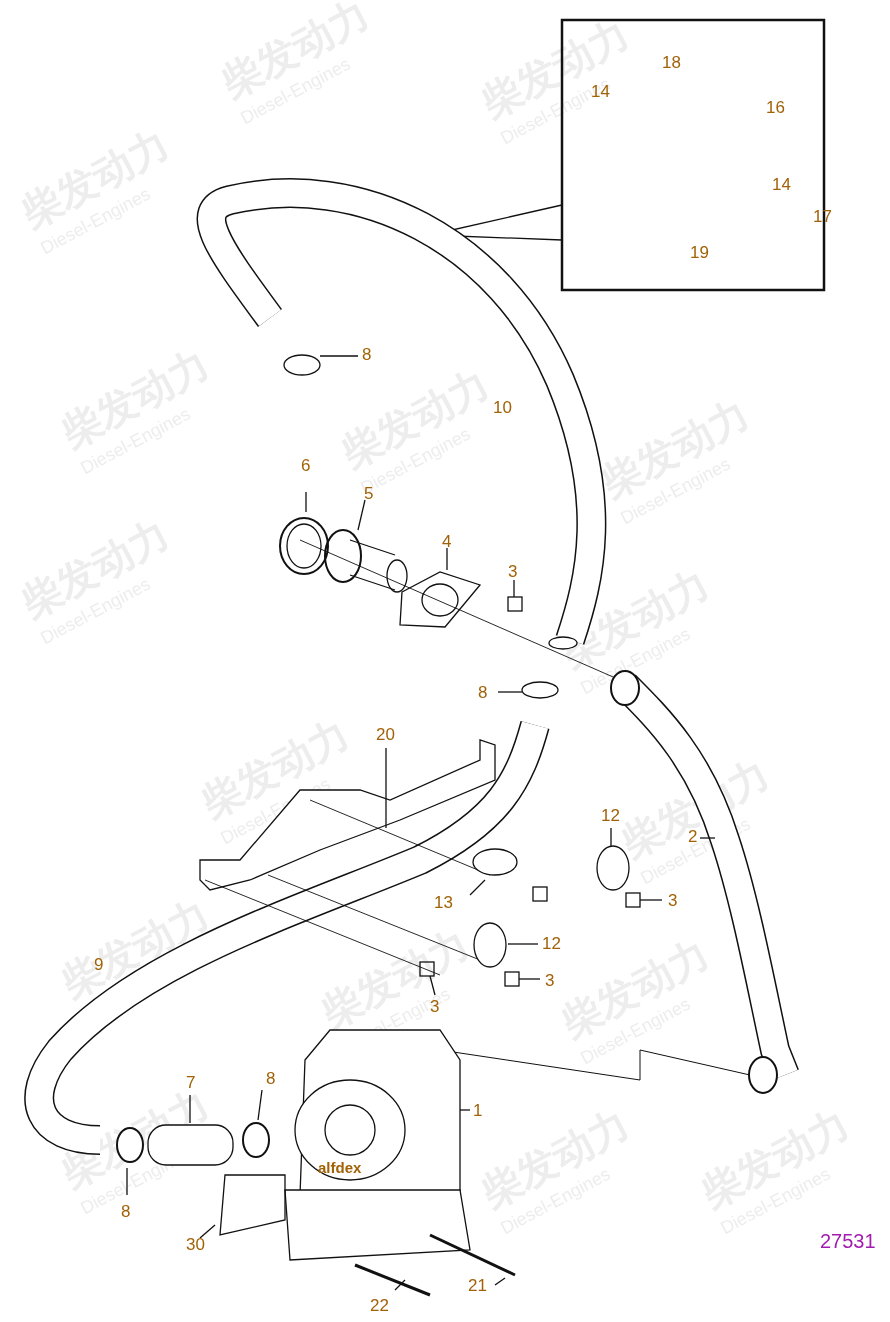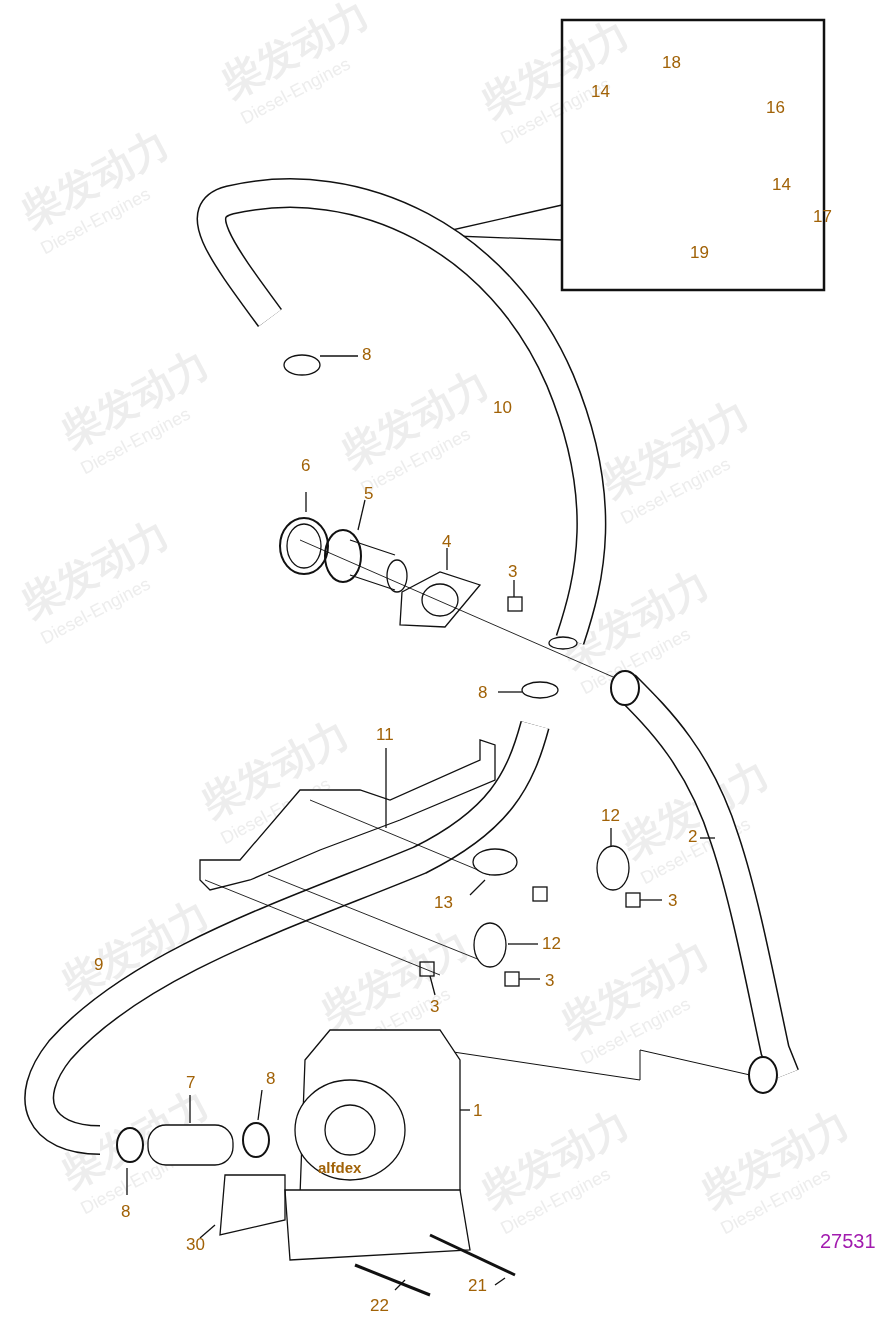--- a/index.html
+++ b/index.html
@@ -179,21 +179,21 @@
   <span class="callout" style="left:442px;top:533px;">4</span>
   <span class="callout" style="left:364px;top:485px;">5</span>
   <span class="callout" style="left:301px;top:457px;">6</span>
   <span class="callout" style="left:186px;top:1074px;">7</span>
   <span class="callout" style="left:362px;top:346px;">8</span>
   <span class="callout" style="left:478px;top:684px;">8</span>
   <span class="callout" style="left:266px;top:1070px;">8</span>
   <span class="callout" style="left:121px;top:1203px;">8</span>
   <span class="callout" style="left:94px;top:956px;">9</span>
   <span class="callout" style="left:493px;top:399px;">10</span>
-  <span class="callout" style="left:376px;top:726px;">11</span>
+  <span class="callout" style="left:376px;top:726px;">20</span>
   <span class="callout" style="left:601px;top:807px;">12</span>
   <span class="callout" style="left:542px;top:935px;">12</span>
   <span class="callout" style="left:434px;top:894px;">13</span>
   <span class="callout" style="left:591px;top:83px;">14</span>
   <span class="callout" style="left:772px;top:176px;">14</span>
   <span class="callout" style="left:766px;top:99px;">16</span>
   <span class="callout" style="left:813px;top:208px;">17</span>
   <span class="callout" style="left:662px;top:54px;">18</span>
   <span class="callout" style="left:654px;top:244px;margin-left:36px;">19</span>
   <span class="callout" style="left:186px;top:1236px;">30</span>

